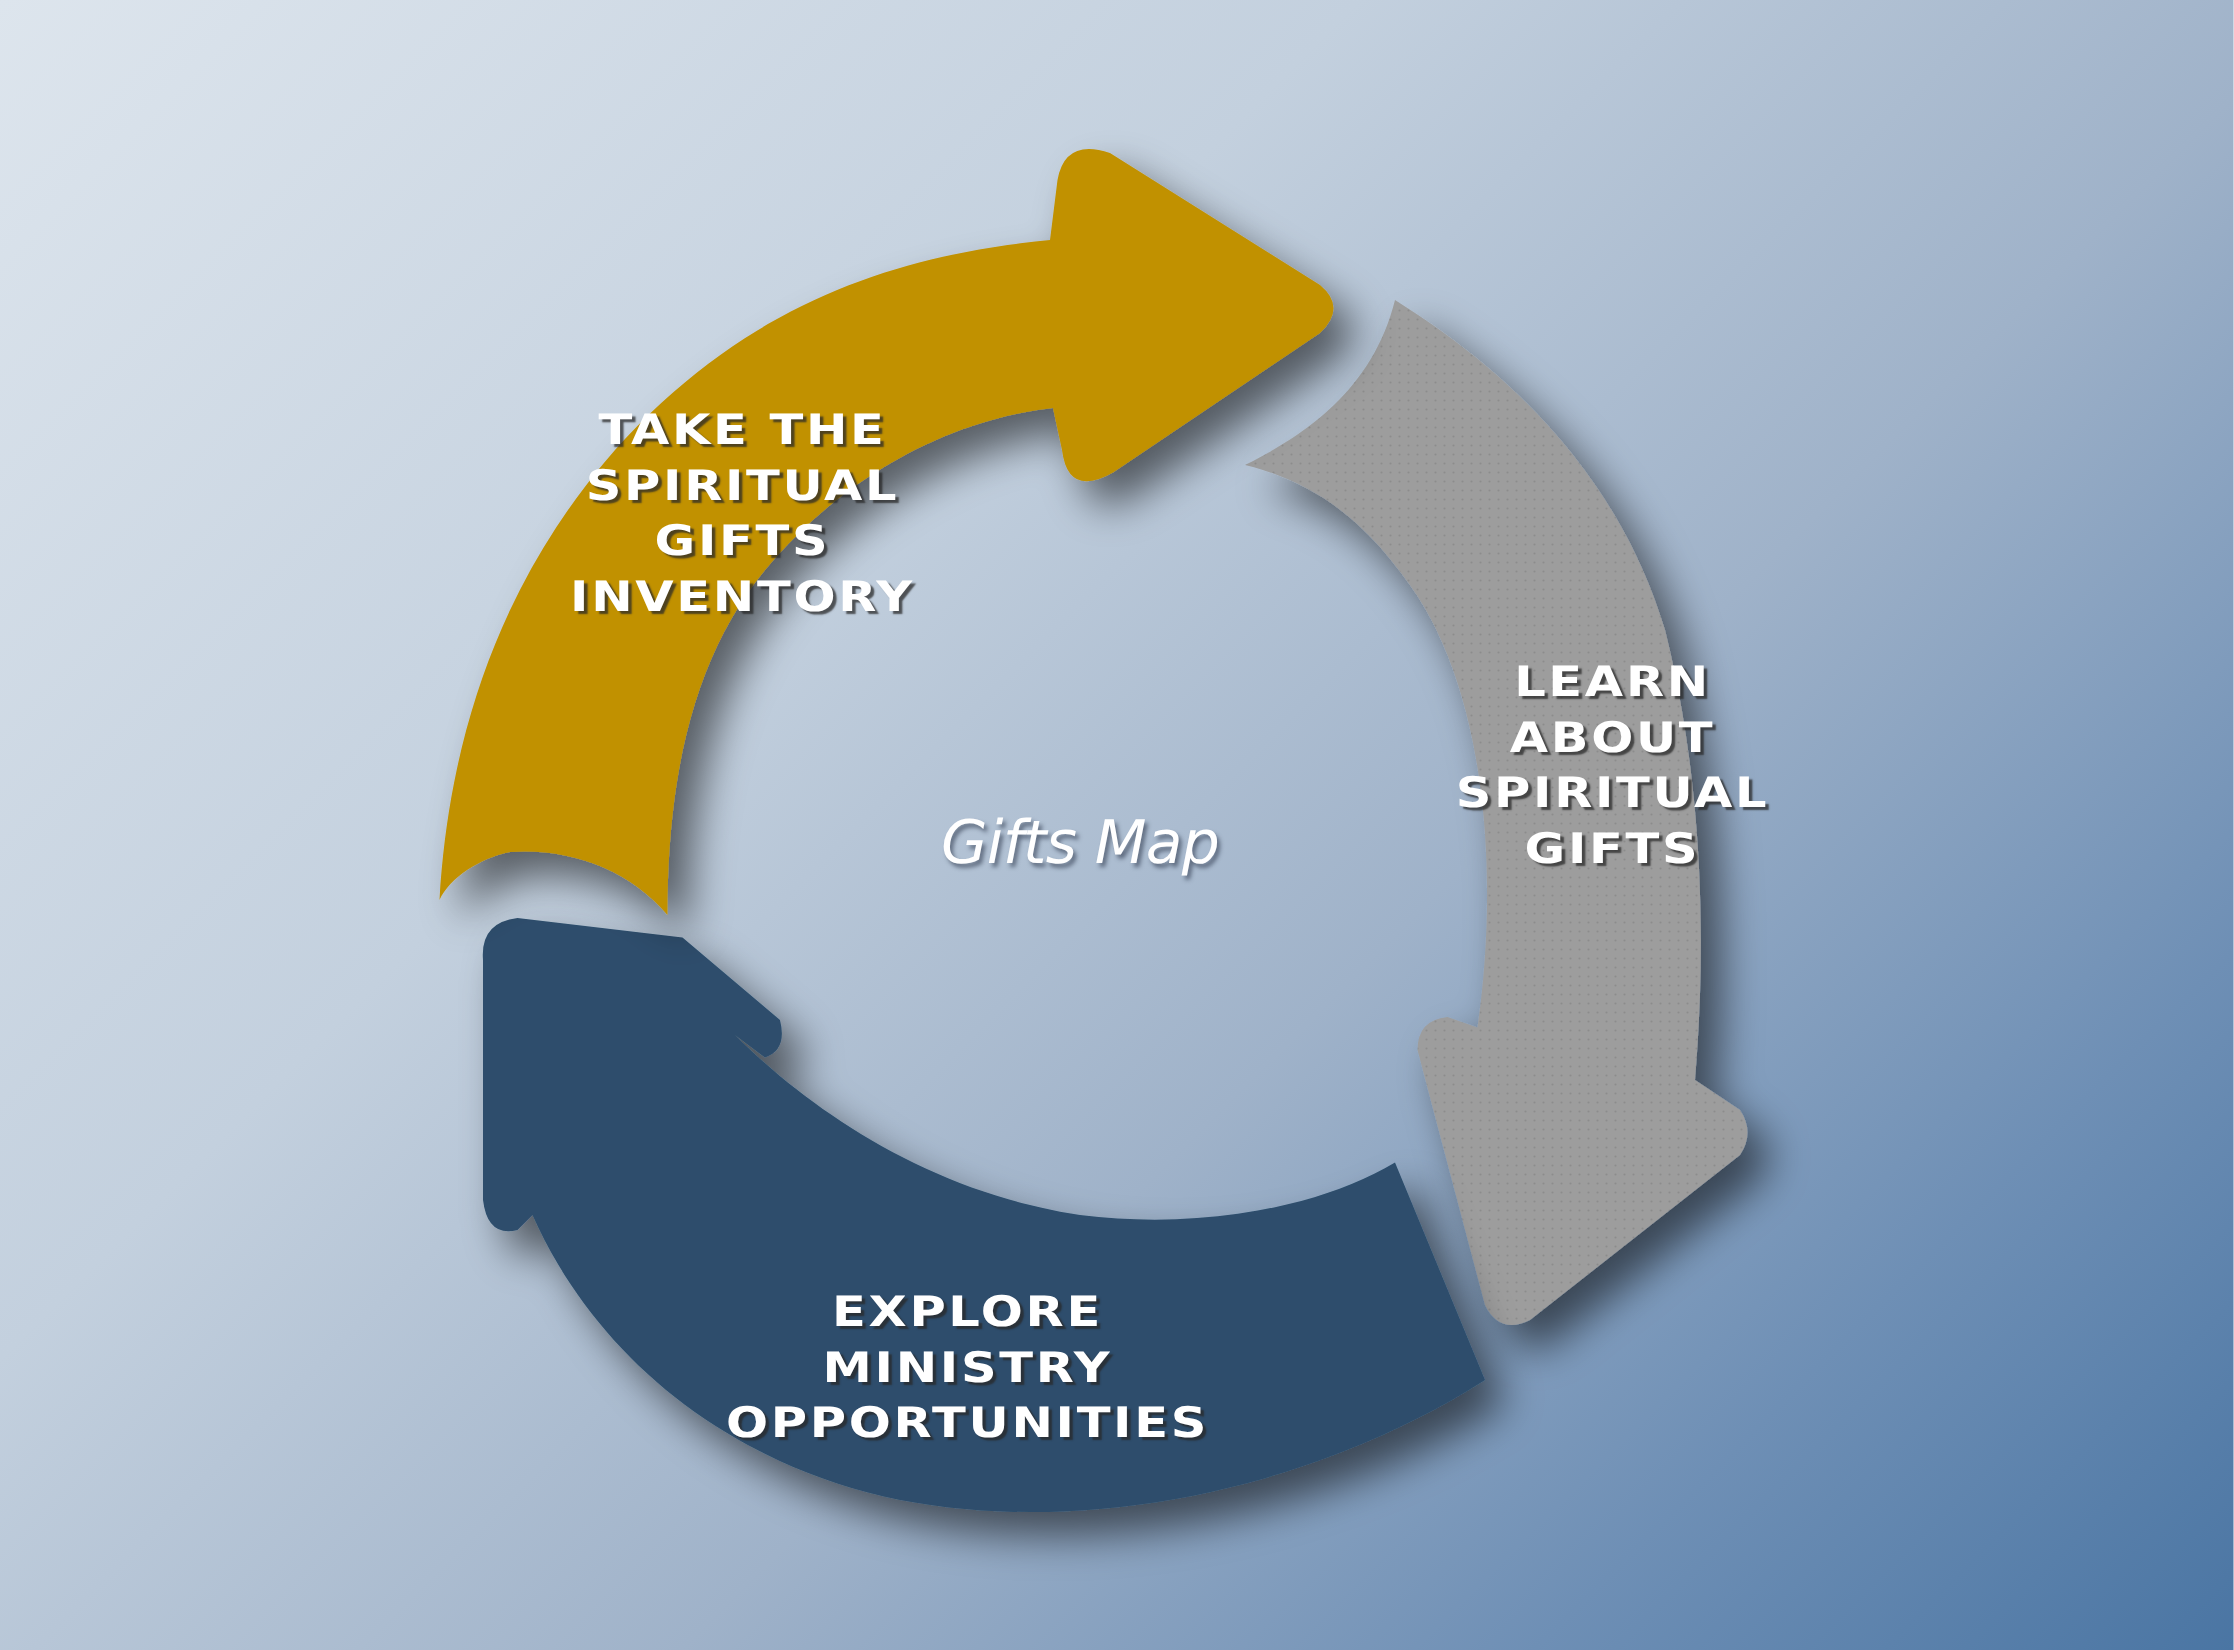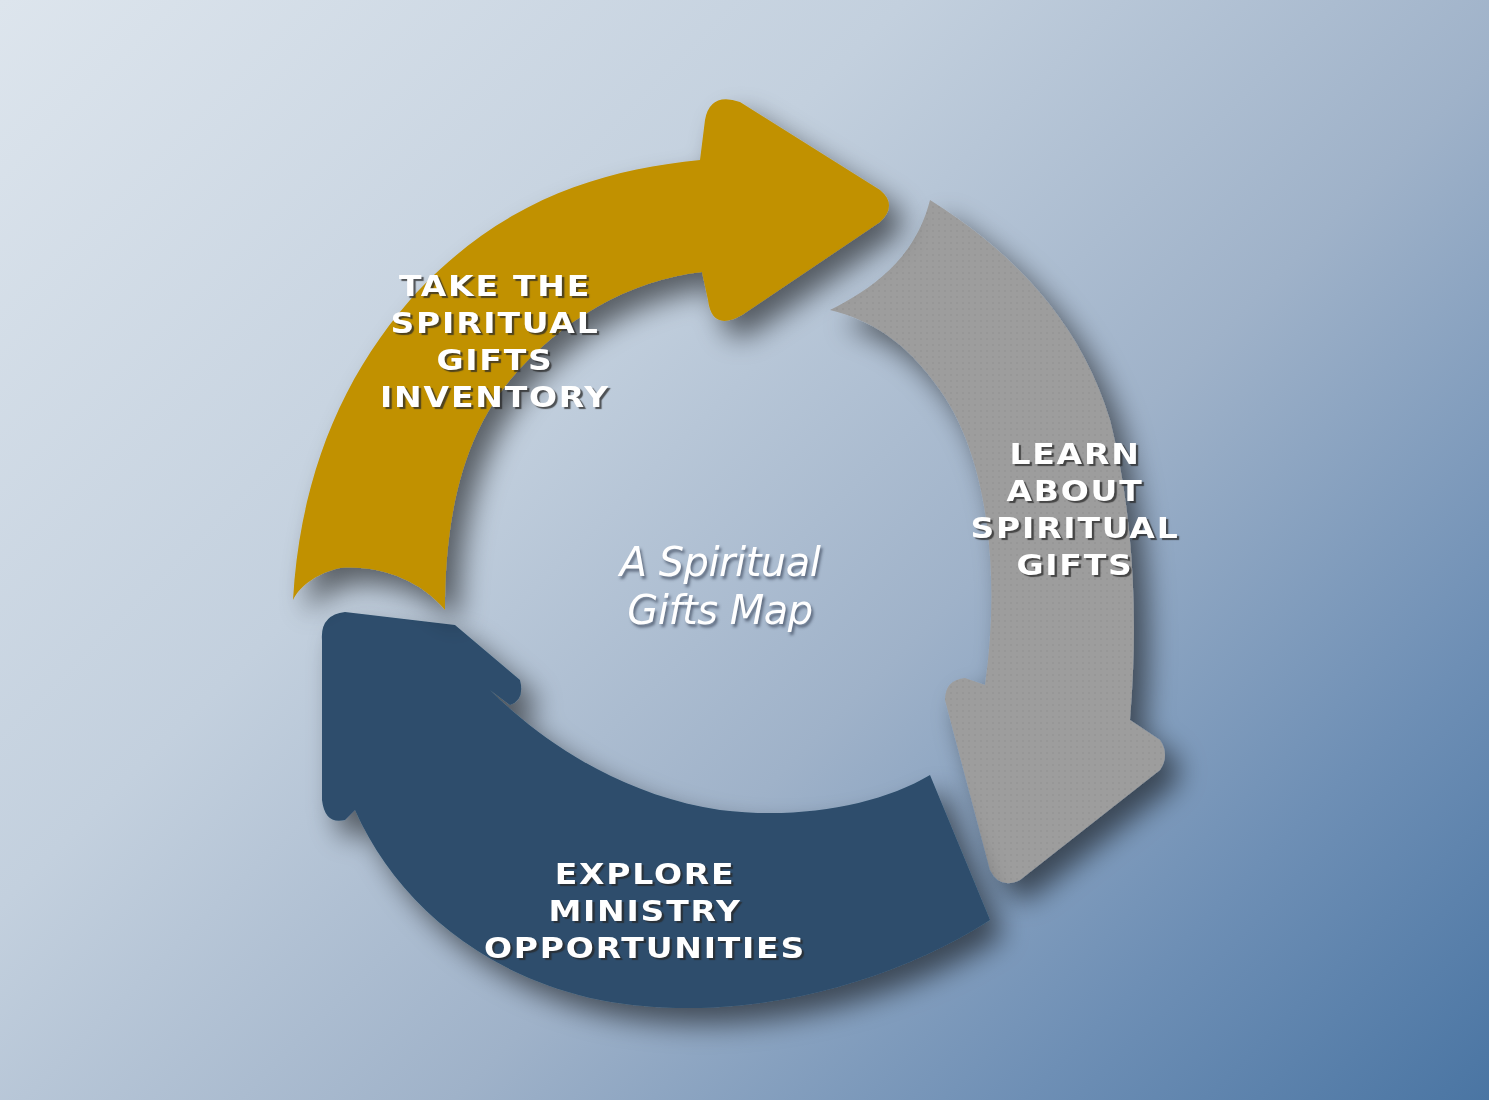--- a/index.html
+++ b/index.html
@@ -110,15 +110,14 @@
   <span>GIFTS</span>
 </div>
 
 <div id="label-explore" class="step-label">
   <span>EXPLORE</span>
   <span>MINISTRY</span>
   <span>OPPORTUNITIES</span>
 </div>
 
 <div id="center-title">
-  <span>A Spiritual</span>
   <span>Gifts Map</span>
 </div>
 
 </body></html>

